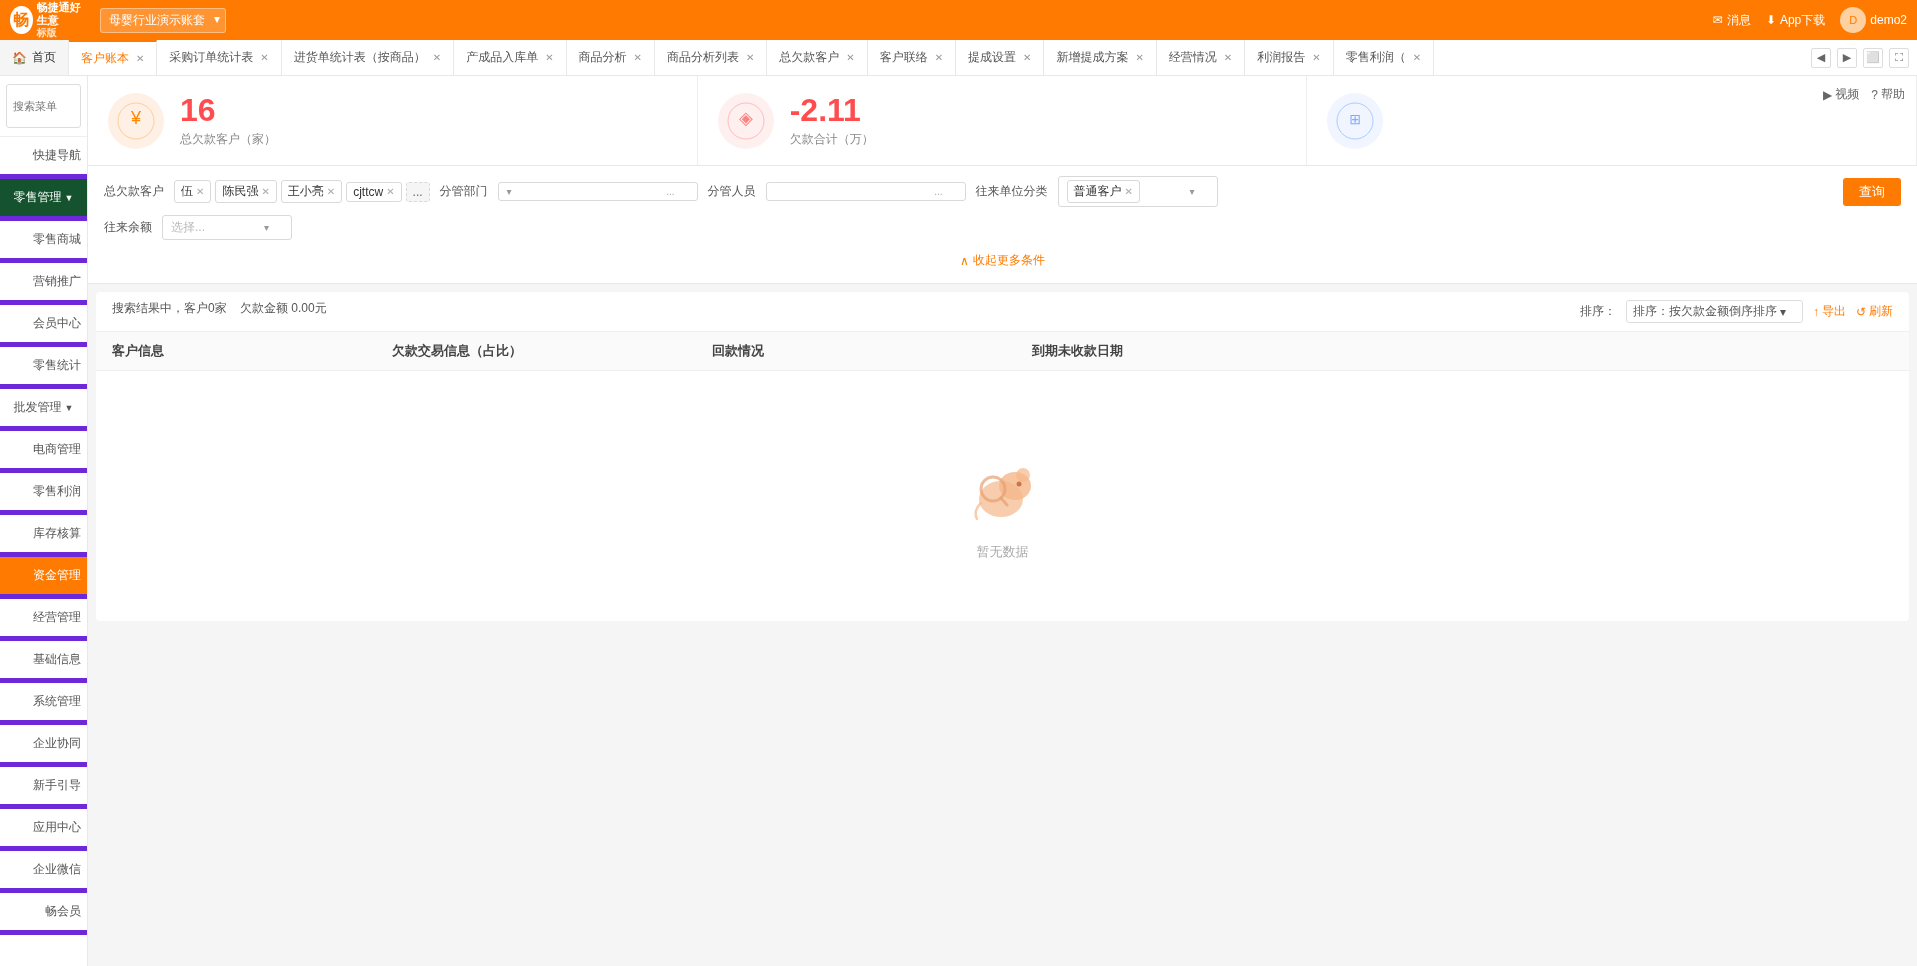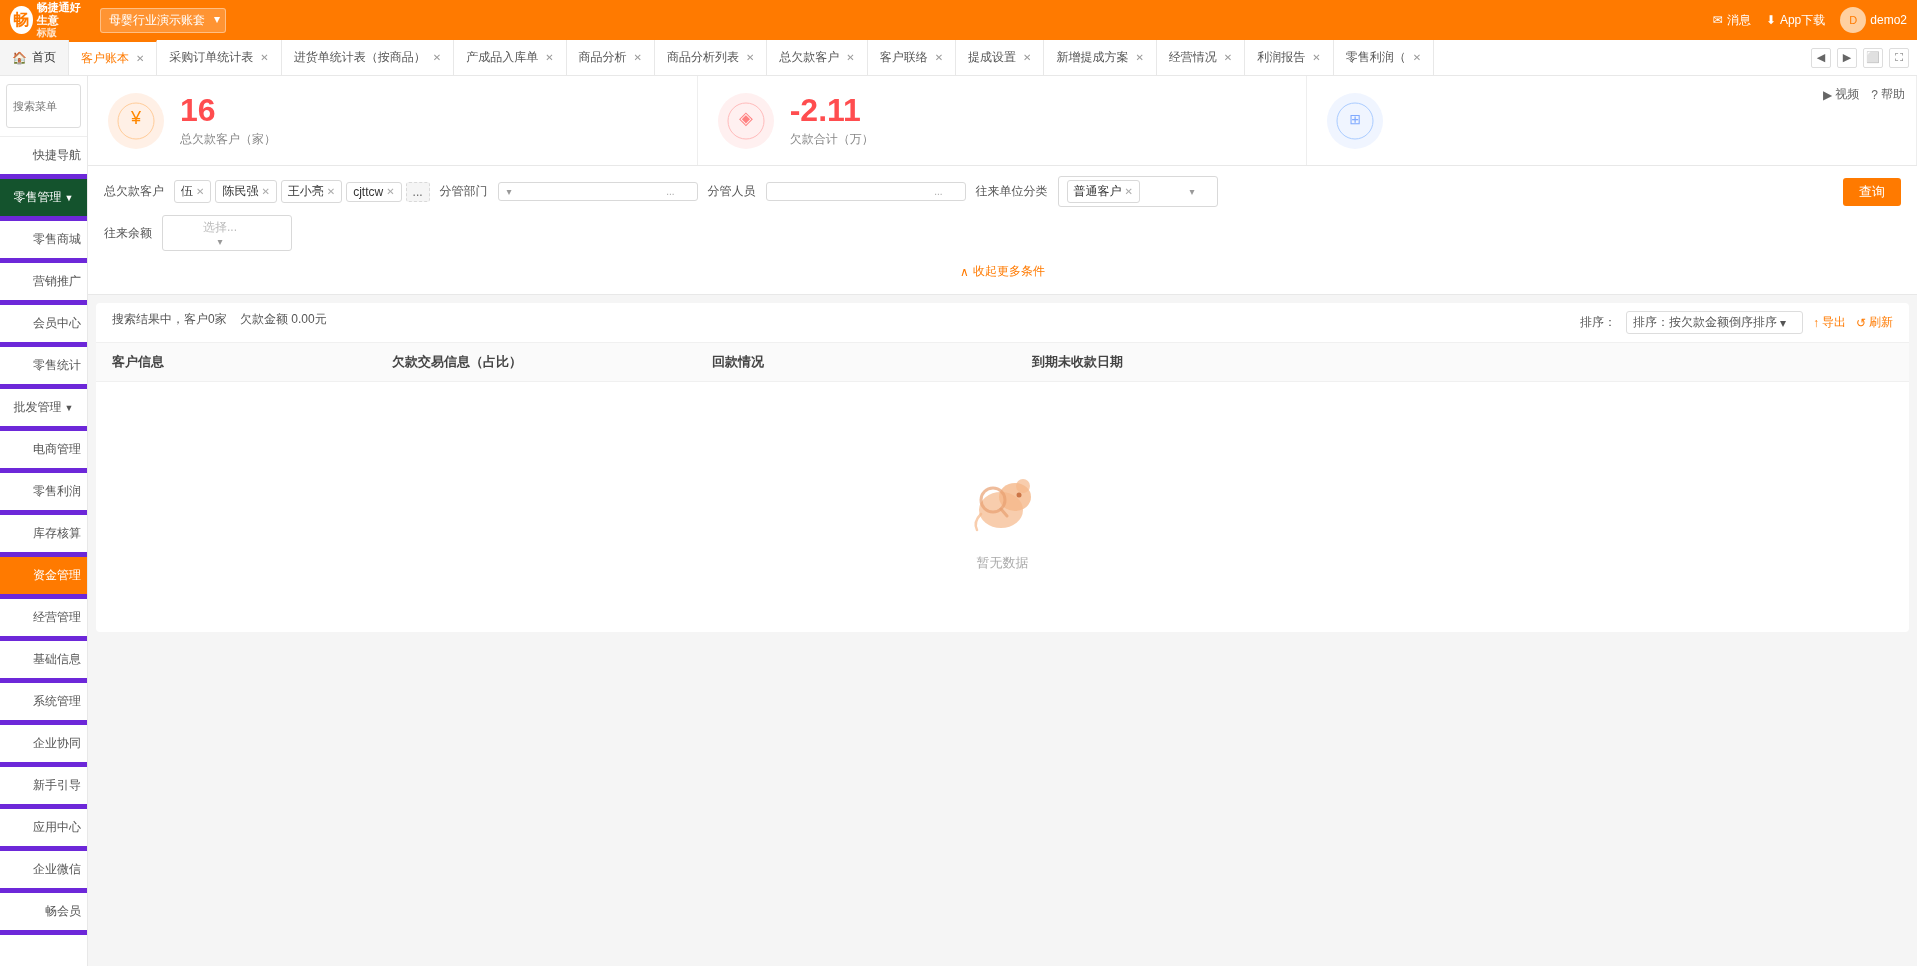--- a/index.html
+++ b/index.html
@@ -608,21 +608,21 @@
               <span>普通客户</span>
               <span class="x">✕</span>
             </div>
           </div>
           <span class="filter-select-arrow">▾</span>
         </div>
         <button class="btn-query">查询</button>
       </div>
       <div class="filter-row">
         <span class="filter-label">往来余额</span>
-        <div class="filter-select" style="min-width:130px;flex-direction:column;">
+        <div class="filter-select" style="min-width:130px;">
           <span class="amount-placeholder">选择...</span>
           <span class="filter-select-arrow">▾</span>
         </div>
       </div>
       <div class="collapse-btn">
         <span>∧</span>
         <span>收起更多条件</span>
       </div>
     </div>
 

